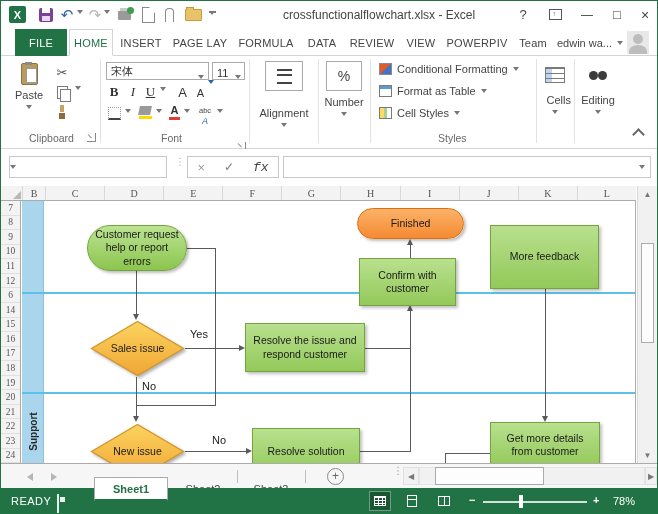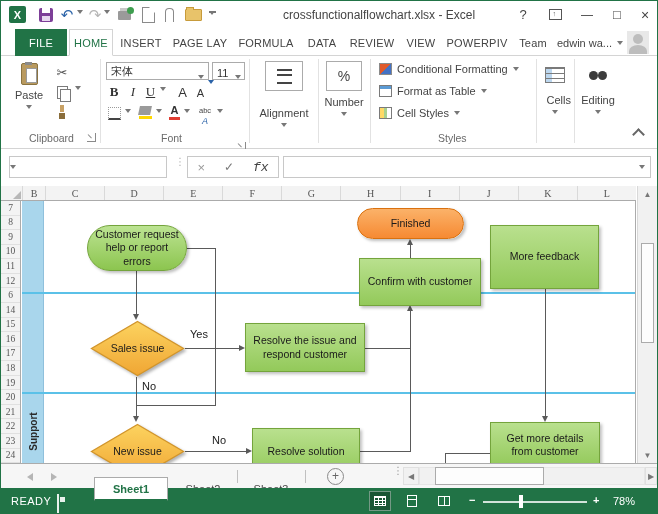--- a/index.html
+++ b/index.html
@@ -410,21 +410,21 @@
     <div class="elabel" style="left:168px;top:127px;">Yes</div>
     <div class="elabel" style="left:120px;top:179px;">No</div>
     <div class="elabel" style="left:190px;top:233px;">No</div>
 
     <div class="node term-g" style="left:65px;top:24px;width:100px;height:46px;">
       <span>Customer request help or report errors</span>
     </div>
     <div class="node term-o" style="left:335px;top:7px;width:107px;height:31px;">
       <span>Finished</span>
     </div>
-    <div class="node proc" style="left:337px;top:57px;width:122px;height:48px;">
+    <div class="node proc" style="left:337px;top:57px;width:97px;height:48px;">
       <span>Confirm with customer</span>
     </div>
     <div class="node proc" style="left:468px;top:24px;width:109px;height:64px;">
       <span>More feedback</span>
     </div>
     <svg class="dia" style="left:68px;top:119px;" width="95" height="57">
       <defs>
           <linearGradient id="gy1" x1="0" y1="0" x2="0" y2="1">
             <stop offset="0" stop-color="#fcd35f"></stop>
             <stop offset="1" stop-color="#f0a634"></stop>

